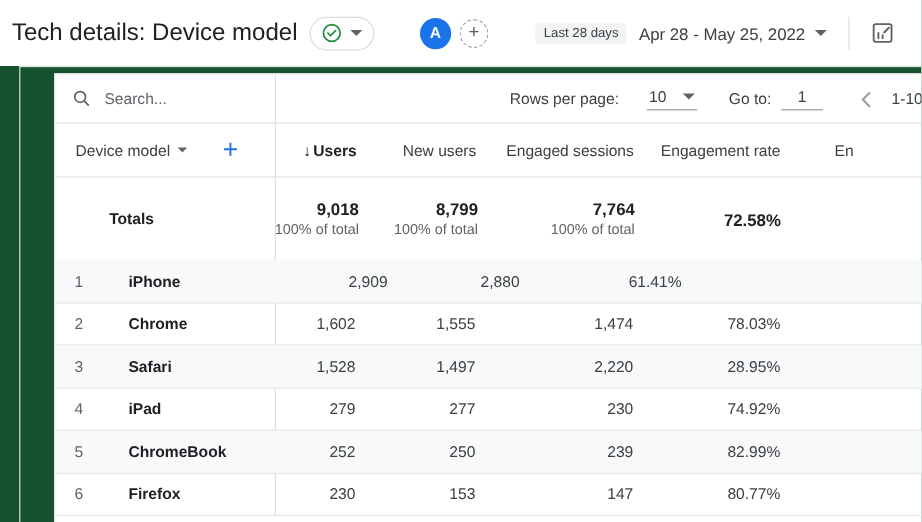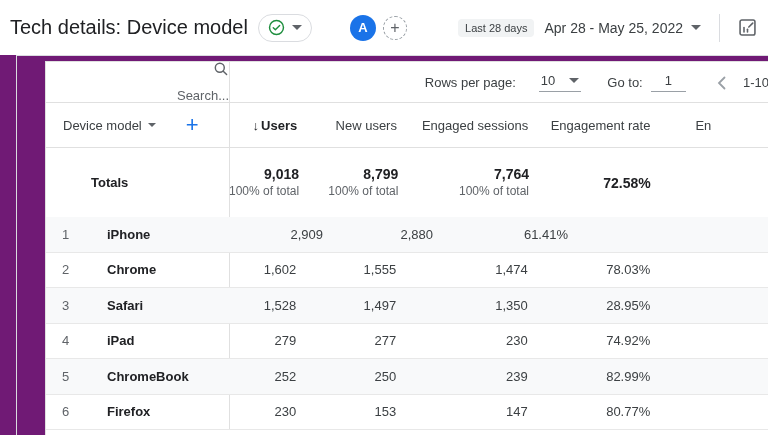--- a/index.html
+++ b/index.html
@@ -1,51 +1,51 @@
 <!DOCTYPE html>
 <html><head>
 <meta charset="utf-8">
 <style>
   * { margin:0; padding:0; box-sizing:border-box; }
   html,body { width:768px; height:435px; overflow:hidden; background:#fff;
     font-family:"Liberation Sans","DejaVu Sans",sans-serif; }
-  .app { position:relative; width:768px; height:435px; background:#701a75; }
+  .app { position:relative; width:768px; height:435px; background:#14532d; }
 
   
   .header { position:absolute; left:0; top:0; width:768px; height:55px; background:#fff;
     display:flex; align-items:center; }
   .page-title { font-size:20px; font-weight:400; color:#202124; margin-left:10px; white-space:nowrap; }
   .status-pill { margin-left:10px; height:28px; border:1px solid #dadce0; border-radius:16px;
     display:flex; align-items:center; padding:0 9px; gap:7px; cursor:pointer; background:#fff; }
   .caret { width:0; height:0; border-left:5px solid transparent; border-right:5px solid transparent;
     border-top:5px solid #5f6368; display:inline-block; }
   .avatar { margin-left:38px; width:26px; height:26px; border-radius:50%; background:#1a73e8;
     color:#fff; font-size:13px; font-weight:700; display:flex; align-items:center; justify-content:center; }
   .add-comparison { margin-left:7px; width:24px; height:24px; border-radius:50%;
     border:1px dashed #9aa0a6; color:#5f6368; display:flex; align-items:center; justify-content:center;
     font-size:16px; line-height:1; }
-  .date-area { position:absolute; right:8px; top:0; height:55px; display:flex; align-items:center;justify-content:space-between; }
+  .date-area { position:absolute; right:20px; top:0; height:55px; display:flex; align-items:center;justify-content:space-between; }
   .date-chip { background:#f1f3f4; border-radius:4px; font-size:11px; color:#3c4043; padding:3px 7px; }
   .date-text { margin-left:10px; font-size:14px; font-weight:500; color:#3c4043; white-space:nowrap; }
   .date-caret { margin-left:8px; }
   .header-vdiv { width:1px; height:28px; background:#dadce0; margin:0 14px 0 18px; }
   .customize-btn { width:26px; height:26px; display:flex; align-items:center; justify-content:center; }
 
   
   .page-hrule { position:absolute; left:16px; top:55px; width:752px; height:1px; background:#dadce0; }
   .nav-vrule  { position:absolute; left:16px; top:55px; width:1px; height:380px; background:#dadce0; }
 
   
   .card { position:absolute; left:45px; top:61px; width:723px; height:374px;
     border-top:1px solid #e0e0e0; border-left:1px solid #e0e0e0; background:#fff; }
   .card-vdiv { position:absolute; left:183px; top:0; width:1px; height:368px; background:#e0e0e0; }
 
   .toolbar { position:absolute; left:0; top:0; width:723px; height:41px;
     border-bottom:1px solid #e0e0e0; display:flex; align-items:center; }
-  .search-box { display:flex; align-items:flex-end; gap:11px; padding-left:14px; width:183px;flex-direction:column; }
+  .search-box { display:flex; align-items:center; gap:11px; padding-left:14px; width:183px; }
   .search-ph { font-size:13px; color:#5f6368; }
   .pager { position:absolute; right:0; top:0; height:41px; display:flex; align-items:center; font-size:13px; color:#3c4043; }
   .rpp-label { margin-right:23px; }
   .rpp-value { display:flex; align-items:center; gap:14px; border-bottom:1px solid #9aa0a6; padding:0 2px 3px 2px; }
   .goto-label { margin-left:26px; }
   .goto-value { margin-left:8px; border-bottom:1px solid #9aa0a6; padding:0 14px 3px 14px; }
   .pager-chevron { margin-left:30px; color:#9aa0a6; font-size:16px; }
   .page-range { margin-left:16px; }
 
   
@@ -215,21 +215,21 @@
         <div class="mcol c5"></div>
       </div>
 
       <div class="trow shaded">
         <div class="row-dim">
           <span class="row-num">3</span>
           <span class="row-name">Safari</span>
         </div>
         <div class="mcol c1 cellv">1,528</div>
         <div class="mcol c2 cellv">1,497</div>
-        <div class="mcol c3 cellv">1,350</div>
+        <div class="mcol c3 cellv">2,220</div>
         <div class="mcol c4 cellv">28.95%</div>
         <div class="mcol c5"></div>
       </div>
 
       <div class="trow">
         <div class="row-dim">
           <span class="row-num">4</span>
           <span class="row-name">iPad</span>
         </div>
         <div class="mcol c1 cellv">279</div>

